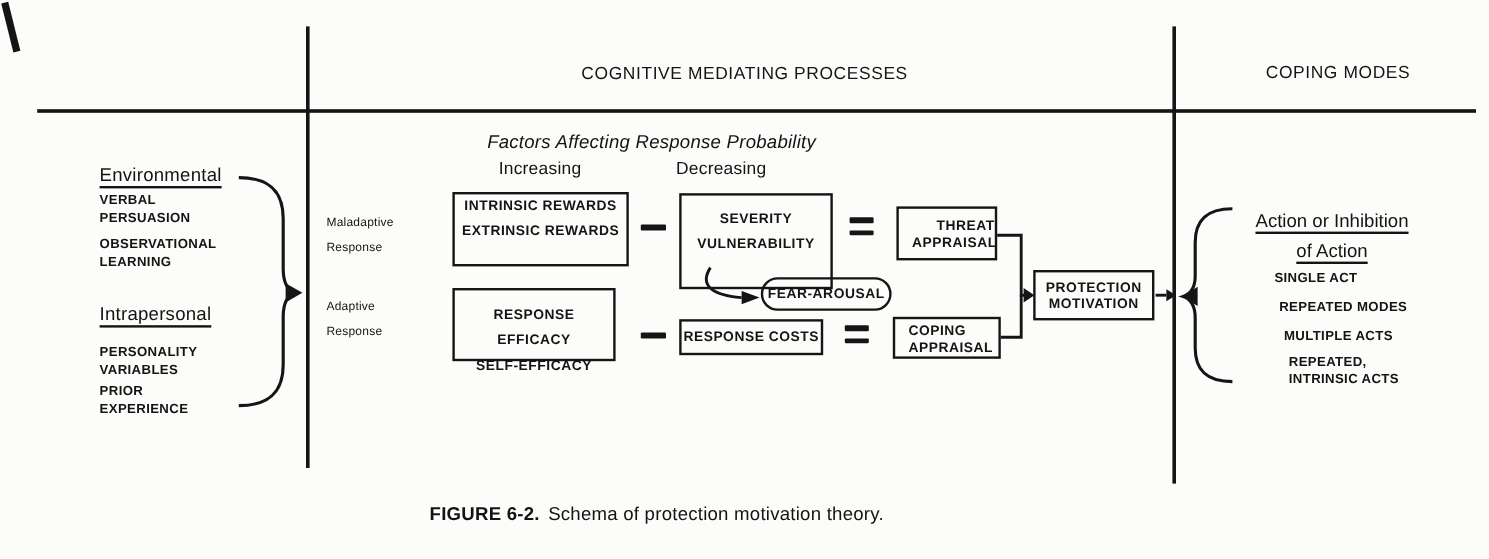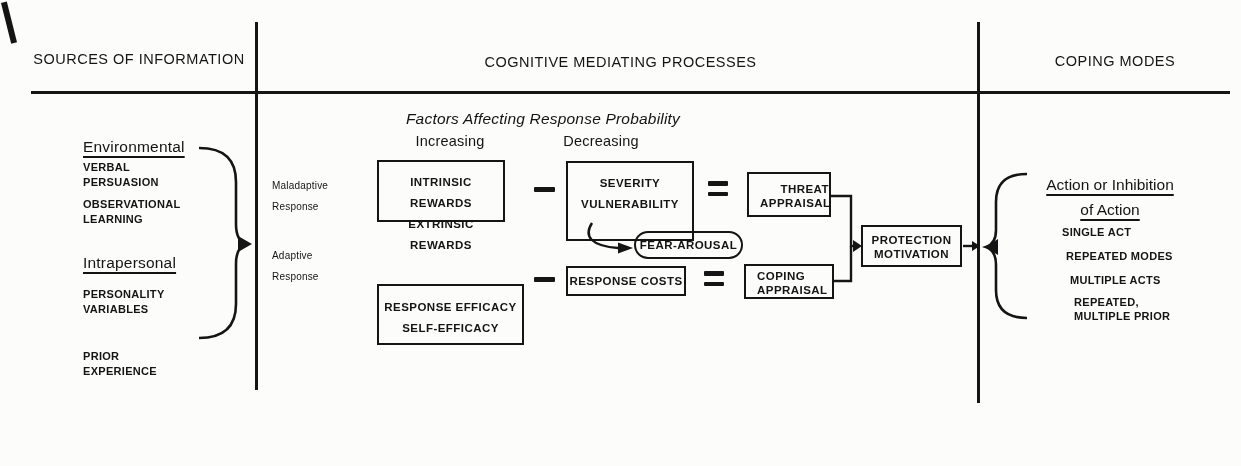--- a/index.html
+++ b/index.html
@@ -44,72 +44,71 @@
   svg{display:block;overflow:visible;}
   .artifact{background:#141414;transform:rotate(-14deg);transform-origin:top left;}
 </style>
 </head>
 <body>
 
 <div class="page">
 
   <div class="abs artifact" style="left:1px;top:3px;width:6px;height:42px;"></div>
 
-  <div class="abs hdr" style="left:33px;top:51px;width:212px;">SOURCES OF INFORMATION</div>
   <div class="abs hdr" style="left:1035px;top:53px;width:160px;">COPING MODES</div>
   <div class="abs hdr" style="left:468px;top:54px;width:305px;">COGNITIVE MEDIATING PROCESSES</div>
 
   <div class="abs hline" style="left:31px;top:91px;width:1199px;"></div>
   <div class="abs vline" style="left:255px;top:22px;height:368px;"></div>
   <div class="abs vline" style="left:977px;top:22px;height:381px;"></div>
 
   <div class="abs utitle" style="left:83px;top:138px;">Environmental</div>
   <div class="abs ucb" style="left:83px;top:160px;">VERBAL
 PERSUASION</div>
   <div class="abs ucb" style="left:83px;top:197px;">OBSERVATIONAL
 LEARNING</div>
   <div class="abs utitle" style="left:83px;top:254px;">Intrapersonal</div>
   <div class="abs ucb" style="left:83px;top:287px;">PERSONALITY
 VARIABLES</div>
-  <div class="abs ucb" style="left:83px;top:319px;margin-top:30px;">PRIOR
+  <div class="abs ucb" style="left:83px;top:319px;">PRIOR
 EXPERIENCE</div>
 
   <svg class="abs" style="left:195px;top:138px;" width="64" height="210" viewBox="0 0 64 210">
     <path d="M4,10 C30,10 41,22 41,44 L41,86 C41,98 45,104 51,106 C45,108 41,114 41,126 L41,166 C41,188 30,200 4,200" fill="none" stroke="#151515" stroke-width="2.6"></path>
     <polygon points="43,98 57,106 43,114" fill="#151515"></polygon>
   </svg>
 
   <div class="abs subtitle" style="left:388px;top:110px;width:310px;">Factors Affecting Response Probability</div>
   <div class="abs collabel" style="left:390px;top:133px;width:120px;">Increasing</div>
   <div class="abs collabel" style="left:541px;top:133px;width:120px;">Decreasing</div>
 
   <div class="abs rowlabel" style="left:272px;top:176px;">Maladaptive
 Response</div>
   <div class="abs rowlabel" style="left:272px;top:246px;">Adaptive
 Response</div>
 
-  <div class="abs box" style="left:377px;top:160px;width:128px;height:62px;line-height:21px;padding-top:10px;">INTRINSIC REWARDS
+  <div class="abs box" style="left:377px;top:160px;width:147px;height:62px;line-height:21px;">INTRINSIC REWARDS
 EXTRINSIC REWARDS</div>
   <div class="abs bar" style="left:534px;top:187px;" aria-label="−"></div>
   <div class="abs box" style="left:566px;top:161px;width:128px;height:80px;line-height:21px;padding-top:10px;">SEVERITY
 VULNERABILITY</div>
   <div class="abs eqwrap" style="left:708px;top:181px;" aria-label="=">
     <div class="bar"></div>
       <div class="bar"></div>
   </div>
   <div class="abs box thin leftal" style="left:747px;top:172px;width:84px;height:45px;line-height:14px;padding:8px 0 0 11px;text-align:right;">THREAT
 APPRAISAL</div>
 
   <svg class="abs" style="left:580px;top:219px;" width="60" height="36" viewBox="0 0 60 36">
     <path d="M12,4 C3,18 12,27 38,29" fill="none" stroke="#151515" stroke-width="2.4"></path>
     <polygon points="38,23.5 53,29 38,34.5" fill="#151515"></polygon>
   </svg>
   <div class="abs box thin stadium" style="left:634px;top:231px;width:109px;height:28px;line-height:24px;">FEAR-AROUSAL</div>
 
-  <div class="abs box" style="left:377px;top:240px;width:147px;height:61px;line-height:21px;padding-top:11px;margin-top:44px;">RESPONSE EFFICACY
+  <div class="abs box" style="left:377px;top:240px;width:136px;height:61px;line-height:21px;padding-top:11px;">RESPONSE EFFICACY
 SELF-EFFICACY</div>
   <div class="abs bar" style="left:534px;top:277px;" aria-label="−"></div>
   <div class="abs box thin" style="left:566px;top:266px;width:120px;height:30px;line-height:26px;">RESPONSE COSTS</div>
   <div class="abs eqwrap" style="left:704px;top:271px;" aria-label="=">
     <div class="bar"></div>
       <div class="bar"></div>
   </div>
   <div class="abs box thin leftal" style="left:744px;top:264px;width:90px;height:35px;line-height:14px;padding:3px 0 0 11px;">COPING
 APPRAISAL</div>
 
@@ -128,16 +127,19 @@
   <svg class="abs" style="left:981px;top:168px;" width="48" height="156" viewBox="0 0 48 156">
     <path d="M46,6 C24,6 15,16 15,34 L15,62 C15,72 11,77 5,79 C11,81 15,86 15,97 L15,122 C15,140 24,150 46,150" fill="none" stroke="#151515" stroke-width="2.6"></path>
     <polygon points="17,71 4,79 17,87" fill="#151515"></polygon>
   </svg>
   <div class="abs coptitle" style="left:1030px;top:172px;width:160px;">Action or Inhibition
 of Action</div>
   <div class="abs copitem" style="left:1062px;top:226px;">SINGLE ACT</div>
   <div class="abs copitem" style="left:1066px;top:250px;">REPEATED MODES</div>
   <div class="abs copitem" style="left:1070px;top:274px;">MULTIPLE ACTS</div>
   <div class="abs copitem" style="left:1074px;top:296px;">REPEATED,
-MULTIPLE PRIOR</div>
+INTRINSIC ACTS</div>
 
+  <div class="abs caption" style="left:358px;top:420px;">
+    <span class="cap-label">FIGURE 6-2.</span><span>Schema of protection motivation theory.</span>
+  </div>
 
 </div>
 
 </body></html>

